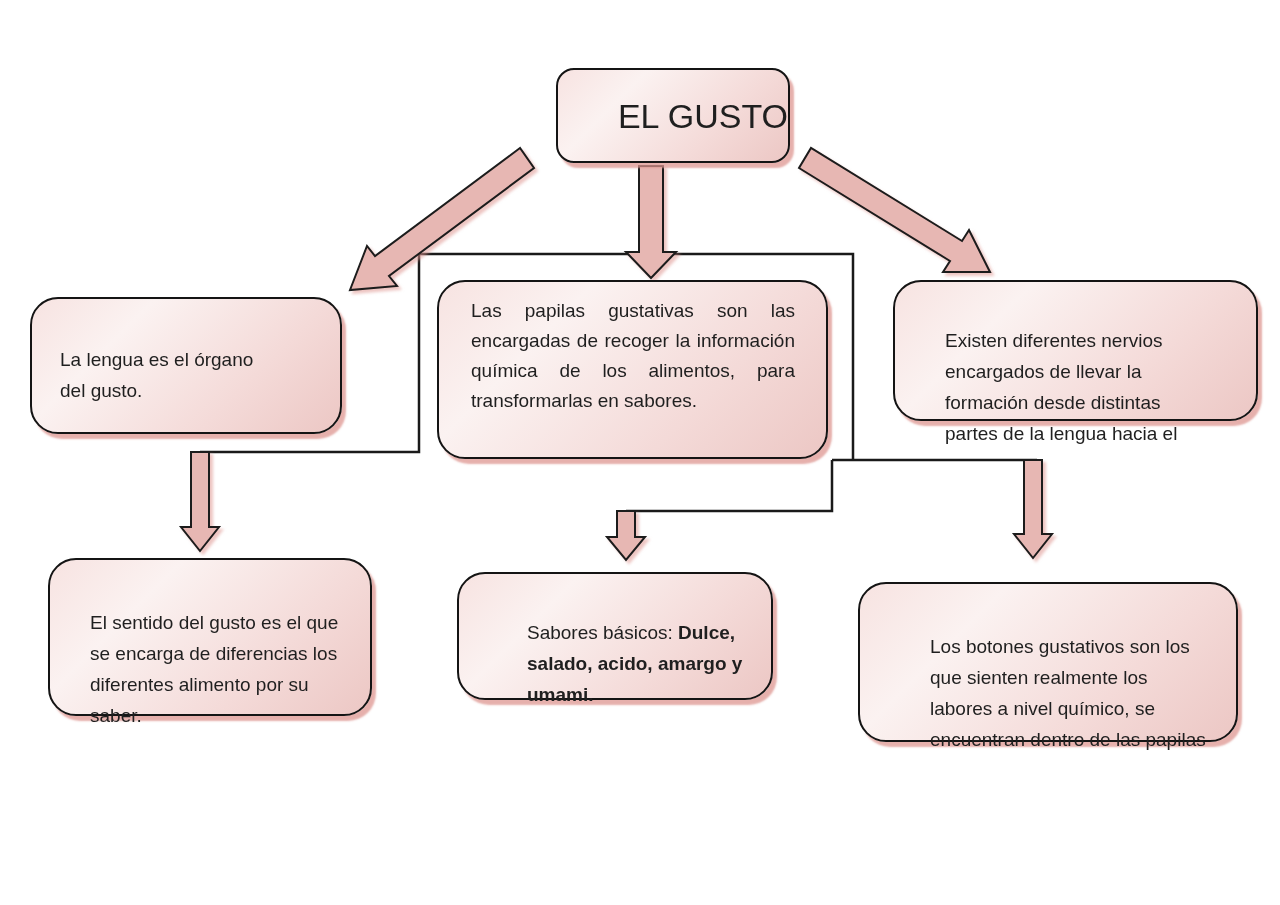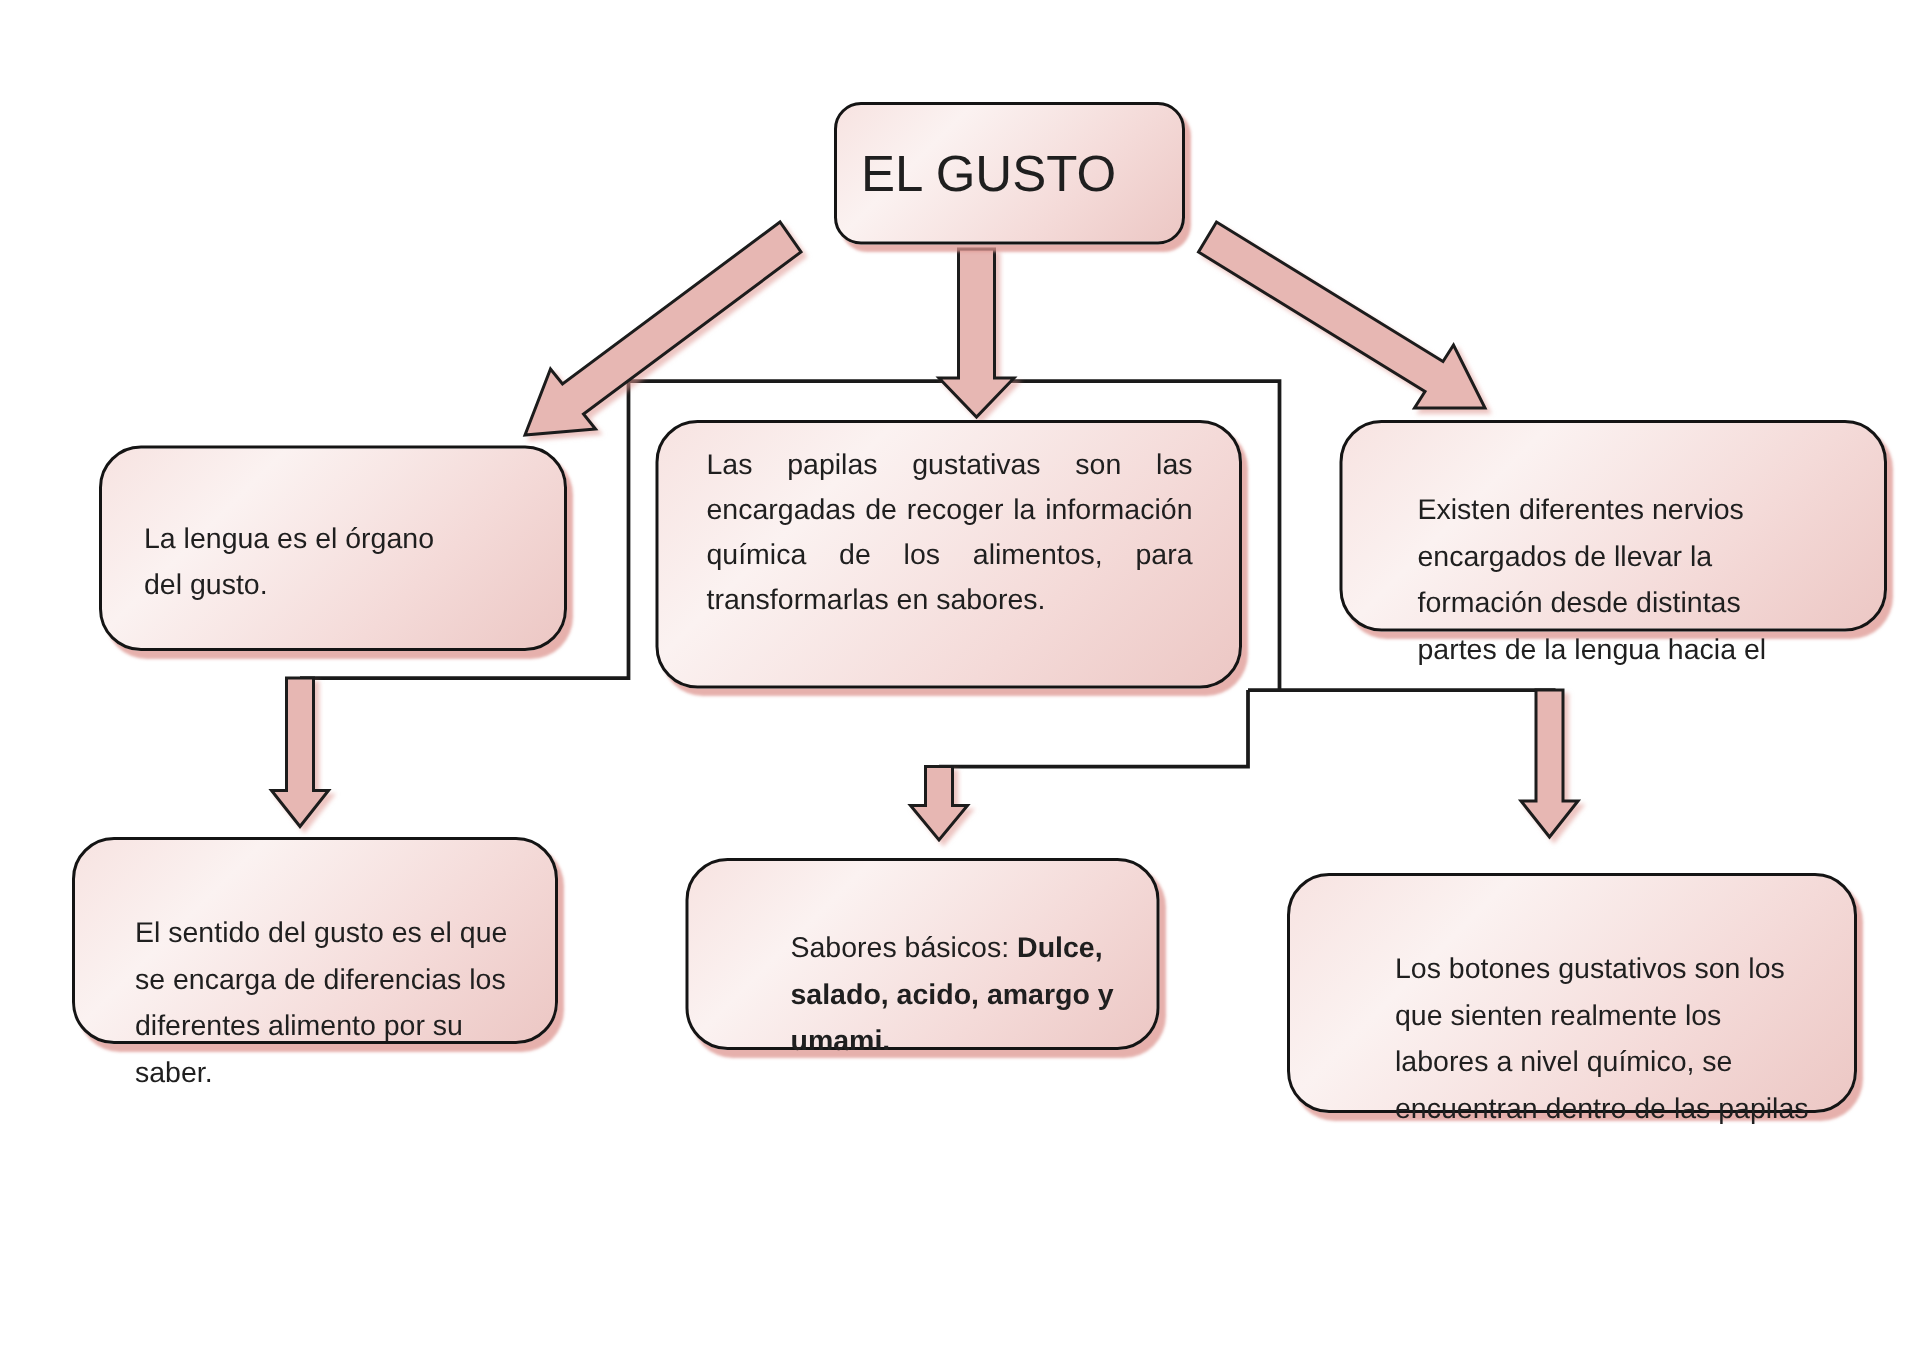--- a/index.html
+++ b/index.html
@@ -52,40 +52,40 @@
   }
   .node-title {
     left: 556px; top: 68px; width: 234px; height: 95px;
     border-radius: 18px;
     display: flex;
     align-items: center;
     padding-left: 16px;
     font-size: 34px;
     line-height: 34px;
     white-space: nowrap;
+    justify-content: flex-end;
   }
   .node-tongue {
     left: 30px; top: 297px; width: 312px; height: 137px;
     padding: 14px 20px 0 28px;
     text-indent: 44px;
-    margin-left: 36px;
   }
   .node-papillae {
     left: 437px; top: 280px; width: 391px; height: 179px;
     padding: 14px 31px 0 32px;
     line-height: 30px;
     text-align: justify;
     white-space: normal;
   }
   .node-nerves {
     left: 893px; top: 280px; width: 365px; height: 141px;
     padding: 12px 28px 0 50px;
   }
   .node-sense {
-    left: 48px; top: 558px; width: 324px; height: 138px;
+    left: 48px; top: 558px; width: 324px; height: 158px;
     padding: 16px 20px 0 40px;
   }
   .node-flavors {
     left: 457px; top: 572px; width: 316px; height: 128px;
     padding: 12px 16px 0 68px;
   }
   .node-buds {
     left: 858px; top: 570px; width: 380px; height: 160px;
     padding: 16px 20px 0 70px;
     margin-top: 12px;

